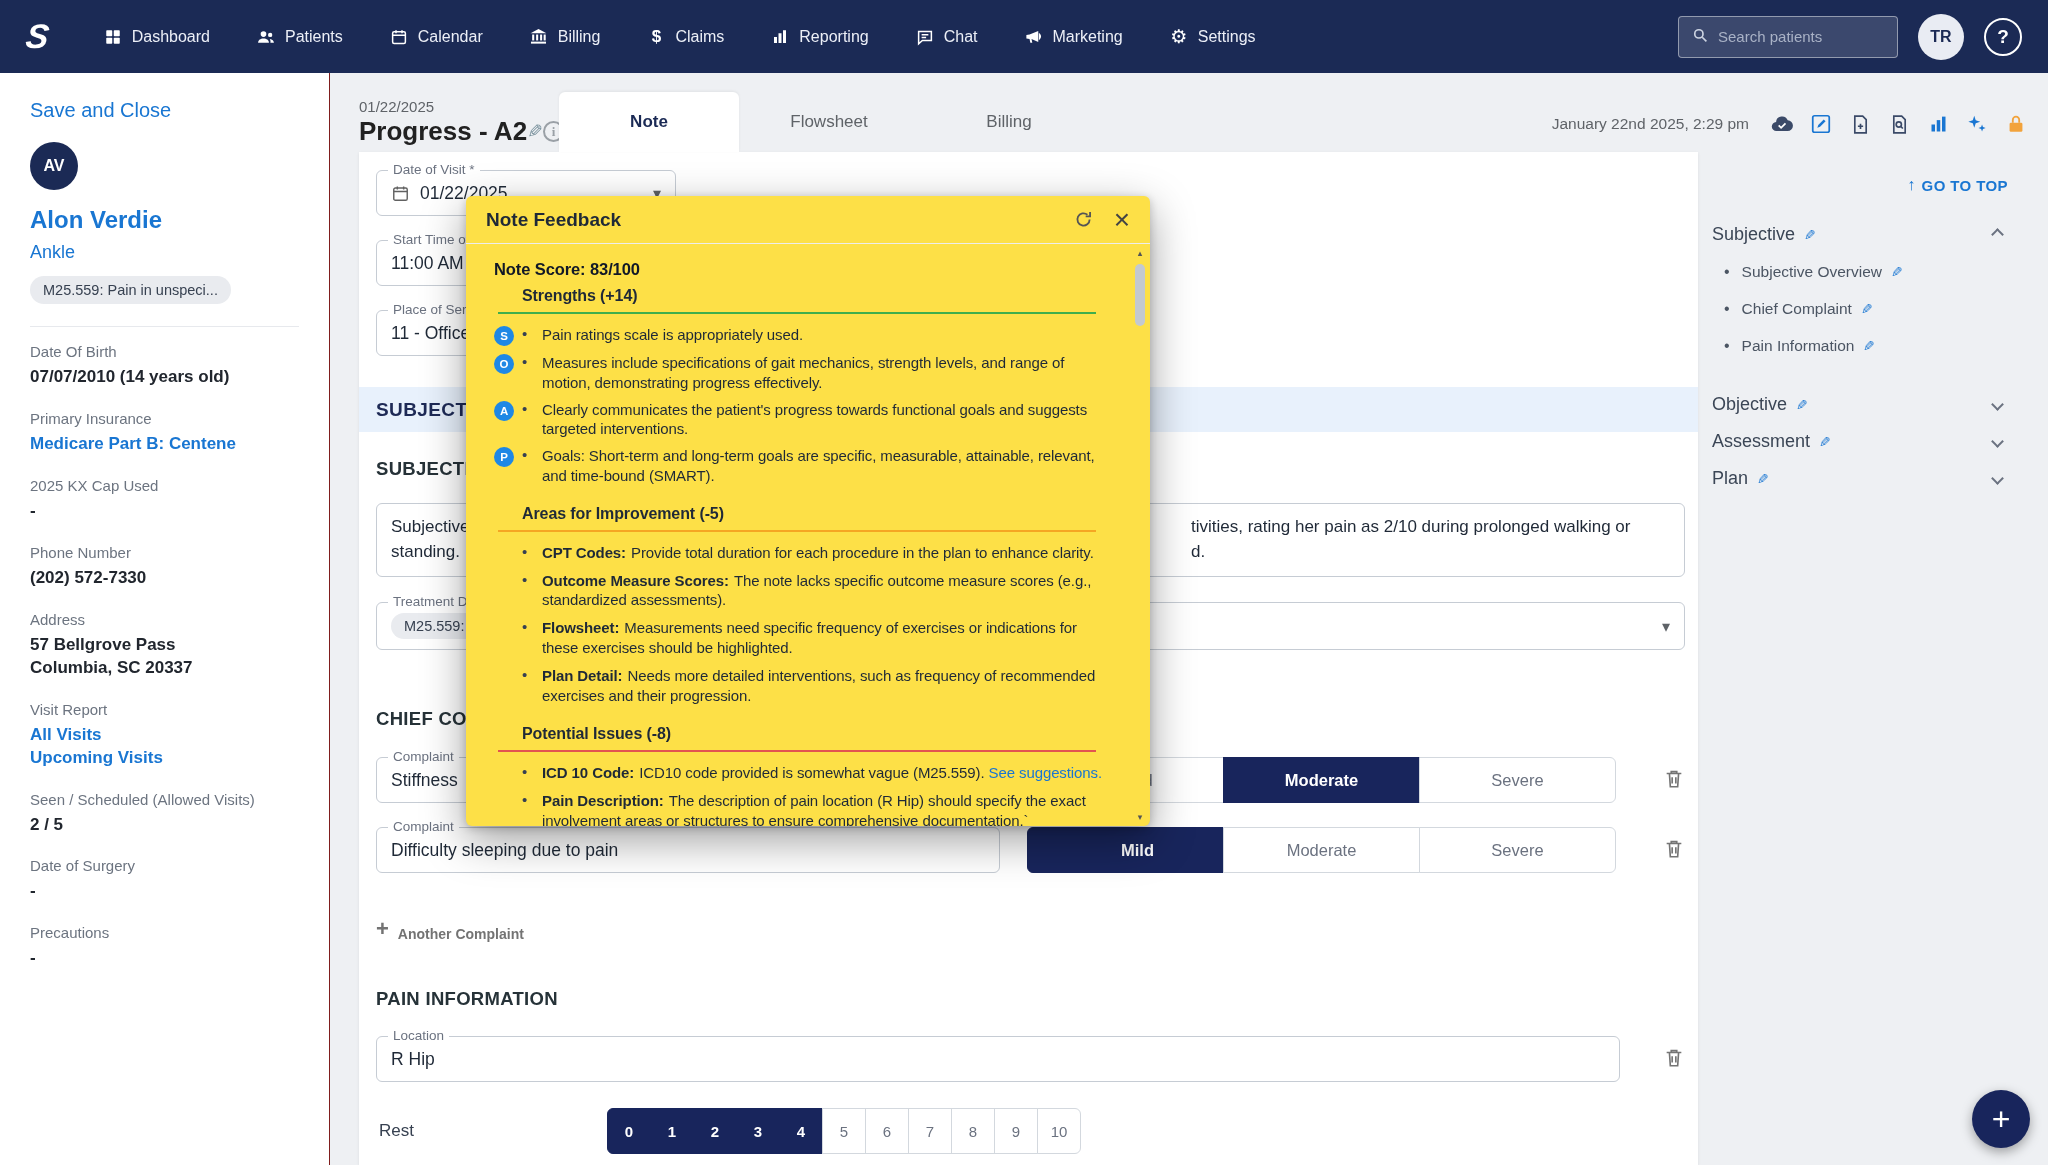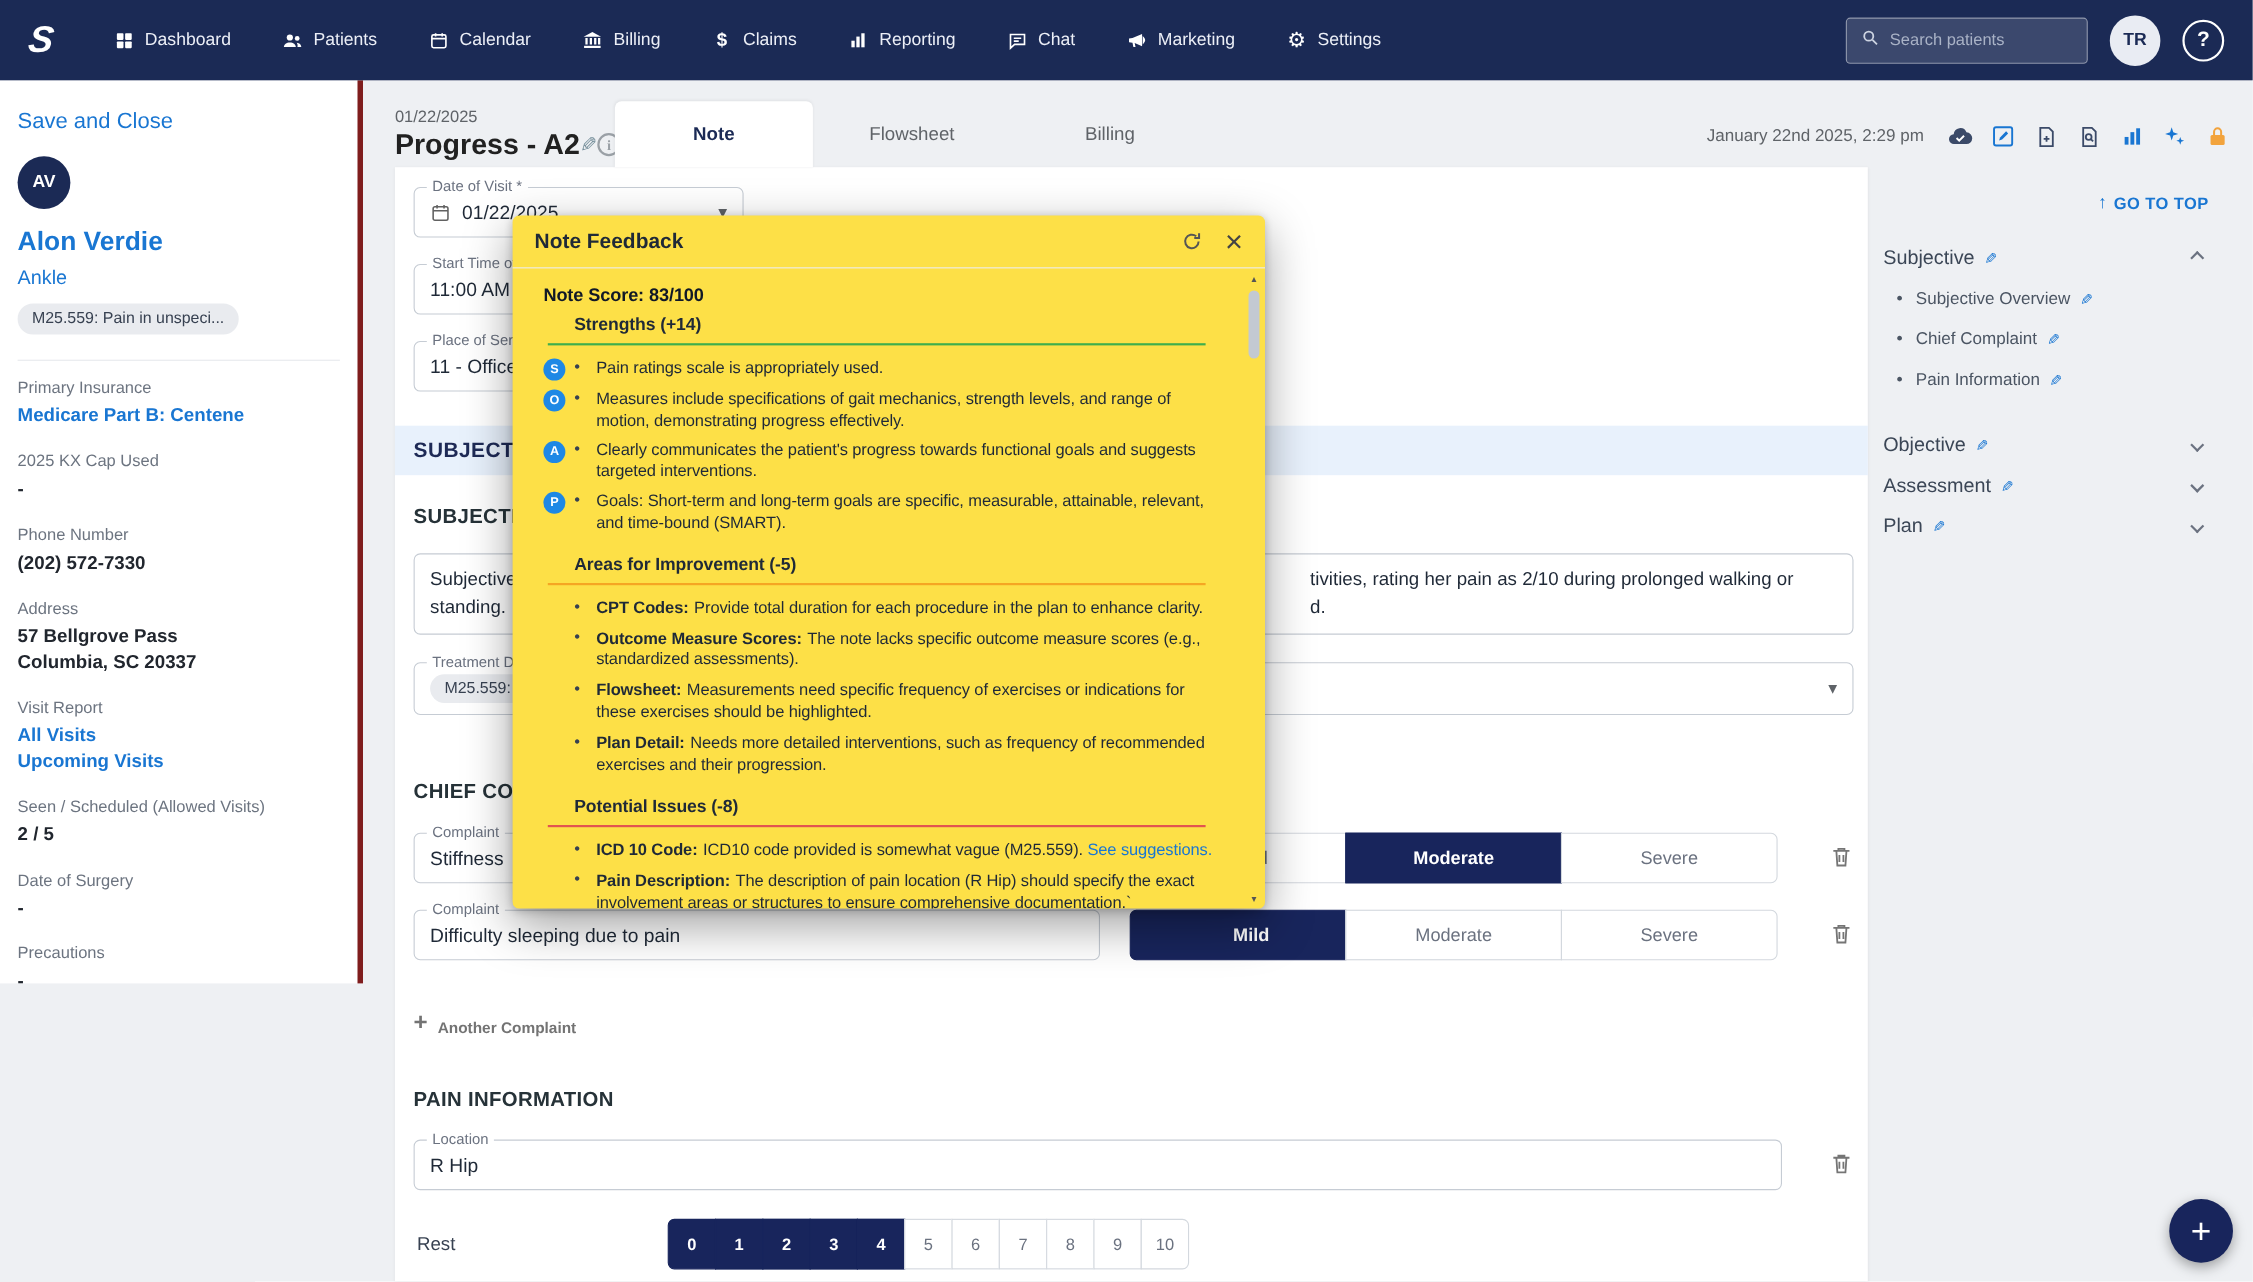--- a/index.html
+++ b/index.html
@@ -22,21 +22,21 @@
   .glyph-dollar::before{content:"$";font-size:17px;font-weight:bold;}
   .glyph-gear::before{content:"\2699";font-size:19px;}
   .nav-right{margin-left:auto;display:flex;align-items:center;gap:20px;}
   .search-box{display:flex;align-items:center;gap:9px;width:220px;height:42px;background:rgba(255,255,255,.14);border:1px solid rgba(255,255,255,.45);border-radius:4px;padding:0 12px;}
   .search-box input{background:transparent;border:none;outline:none;color:#fff;font-size:15px;width:160px;font-family:"Liberation Sans",sans-serif;}
   .search-box input::placeholder{color:#a9b2c6;}
   .nav-avatar{width:46px;height:46px;border-radius:50%;background:#e9ecf3;color:#1b2a55;font-weight:bold;font-size:16px;display:flex;align-items:center;justify-content:center;}
   .help-btn{width:38px;height:38px;border-radius:50%;border:2px solid #fff;color:#fff;font-size:19px;font-weight:bold;display:flex;align-items:center;justify-content:center;}
 
   
-  .sidebar{position:absolute;top:73px;left:0;width:330px;height:821px;background:#fff;border-right:5px solid #7f1d1d;padding:26px 16px;z-index:5;}
+  .sidebar{position:absolute;top:73px;left:0;width:330px;height:1092px;background:#fff;border-right:1px solid #7f1d1d;padding:26px 30px;z-index:5;}
   .save-close{color:#1976d2;font-size:20px;cursor:pointer;}
   .pt-avatar{width:48px;height:48px;border-radius:50%;background:#1b2a55;color:#fff;font-size:16px;font-weight:bold;display:flex;align-items:center;justify-content:center;margin-top:20px;}
   .pt-name{color:#1976d2;font-size:24px;font-weight:bold;margin-top:16px;}
   .pt-case{color:#1976d2;font-size:18px;margin-top:8px;}
   .pt-chip{display:inline-block;background:#e9ebef;border-radius:16px;padding:6px 13px;font-size:14.5px;color:#374151;margin-top:13px;max-width:270px;white-space:nowrap;overflow:hidden;}
   .sb-divider{border:none;border-top:1px solid #e7e9ed;margin:18px 0 16px 0;}
   .sb-pair{margin-bottom:21px;}
   .sb-label{font-size:15px;color:#6c7480;margin-bottom:6px;}
   .sb-value{font-size:17px;font-weight:bold;color:#21262e;white-space:pre-line;line-height:1.35;}
   .sb-value.blue{color:#1976d2;}
@@ -255,20 +255,24 @@
   </header>
 
   <aside class="sidebar">
     <div class="save-close">Save and Close</div>
     <div class="pt-avatar">AV</div>
     <div class="pt-name">Alon Verdie</div>
     <div class="pt-case">Ankle</div>
     <div class="pt-chip">M25.559: Pain in unspeci...</div>
     <hr class="sb-divider">
     <div class="sb-pair">
+      <div class="sb-label">Date Of Birth</div>
+      <div class="sb-value">07/07/2010 (14 years old)</div>
+    </div>
+    <div class="sb-pair">
       <div class="sb-label">Primary Insurance</div>
       <div class="sb-value blue">Medicare Part B: Centene</div>
     </div>
     <div class="sb-pair">
       <div class="sb-label">2025 KX Cap Used</div>
       <div class="sb-value">-</div>
     </div>
     <div class="sb-pair">
       <div class="sb-label">Phone Number</div>
       <div class="sb-value">(202) 572-7330</div>

